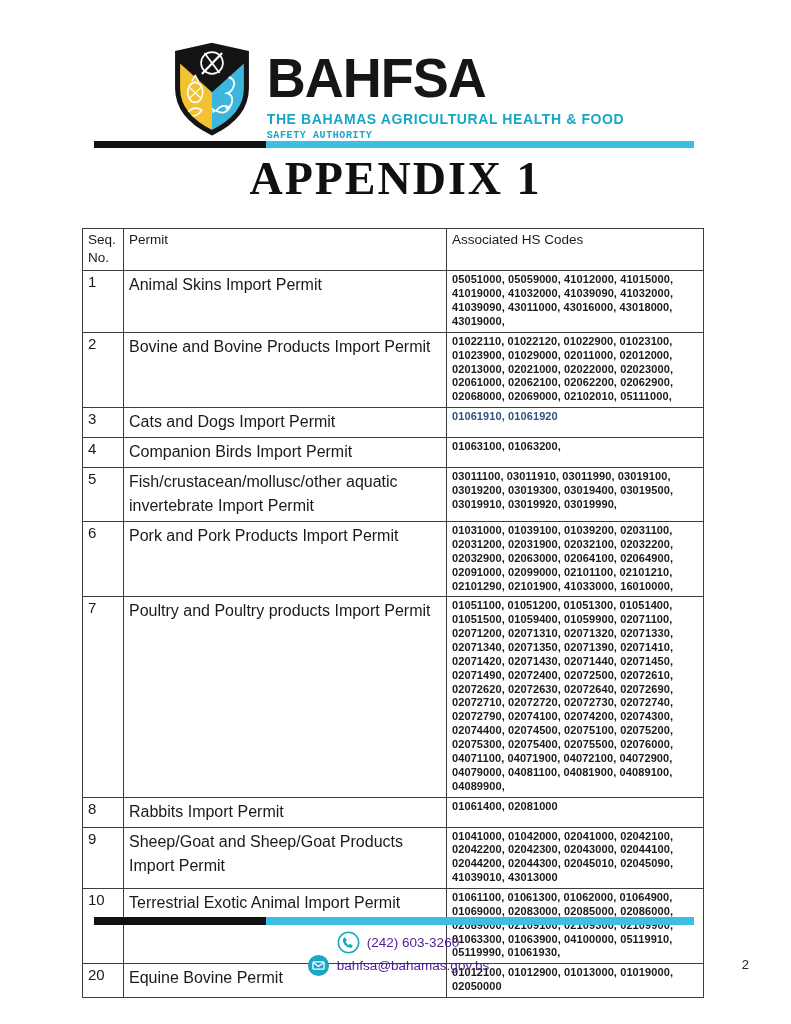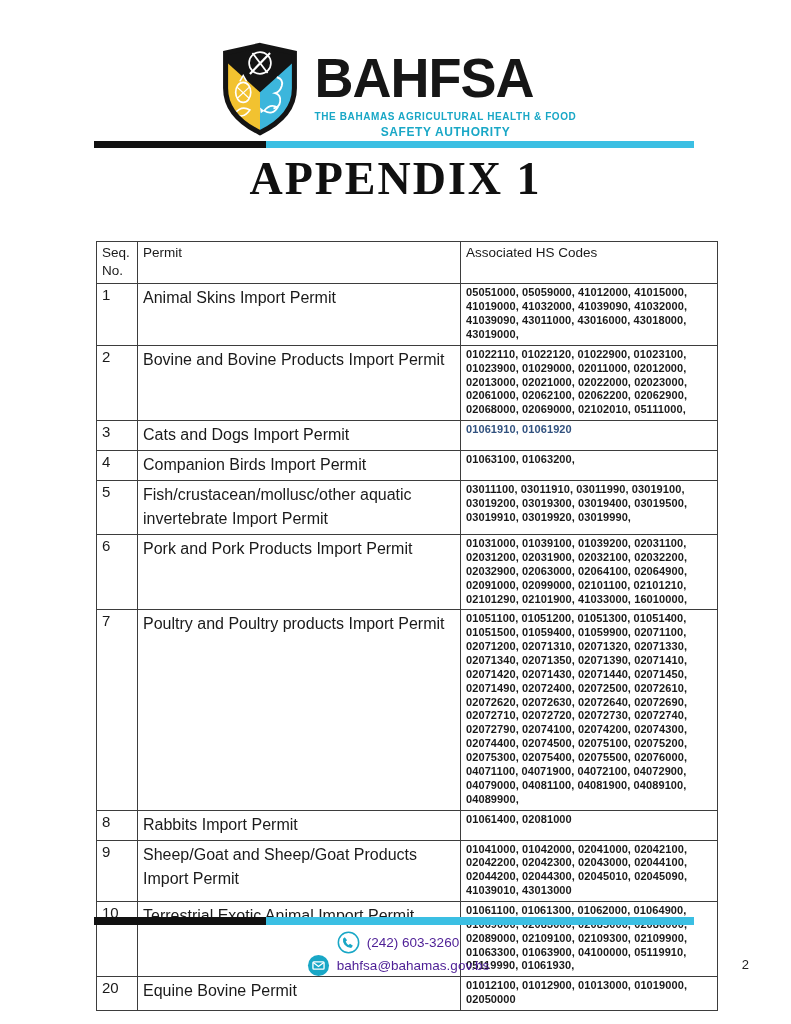--- a/index.html
+++ b/index.html
@@ -19,43 +19,42 @@
     display: flex; justify-content: center; align-items: flex-start; gap: 10px;
   }
   .shield { width: 90px; height: 94px; flex: 0 0 auto; }
   .brand-text { display: flex; flex-direction: column; padding-top: 8px; }
   .wordmark {
     font-size: 54px; font-weight: 800; letter-spacing: -1px;
     color: #161616; line-height: 1; transform: scaleY(1.04);
     font-family: "Liberation Sans", sans-serif;
   }
   .tagline { color: var(--teal, #19a7c6); font-weight: 700; letter-spacing: 0.6px; }
-  .tagline-1 { font-size: 10px; margin-top: 7px; }
-  .tagline-2 { font-size: 12px; text-align: center; margin-top: 3px; }
+  .tagline-1 { font-size: 14px; margin-top: 7px; }
+  .tagline-2 { font-size: 10px; margin-top: 3px; font-family: Liberation Mono, monospace; }
   
   .bar { position: absolute; left: 94px; width: 600px; display: flex; }
   .bar .seg-black { background: #111111; height: 100%; width: 172px; }
   .bar .seg-cyan  { background: var(--cyan, #3bbfe3); height: 100%; flex: 1; }
   .top-bar { top: 141px; height: 7px; }
   .footer-bar { top: 917px; height: 8px; }
   
   .title {
     position: absolute; top: 152px; left: 0; right: 0;
     text-align: center;
     font-family: "Liberation Serif", serif;
     font-weight: 700; font-size: 46px; letter-spacing: 2px;
     color: #101010;
   }
   
   table.permits {
-    position: absolute; top: 228px; left: 96px;
+    position: absolute; top: 228px; left: 82px;
     width: 621px;
     border-collapse: collapse;
     table-layout: fixed;
-    margin-top: 13px;
   }
   table.permits col.c-seq { width: 41px; }
   table.permits col.c-permit { width: 323px; }
   table.permits col.c-codes { width: 257px; }
   table.permits th, table.permits td {
     border: 1.6px solid #3d3d3d;
     vertical-align: top;
     text-align: left;
     padding: 2px 5px 3px 5px;
   }

